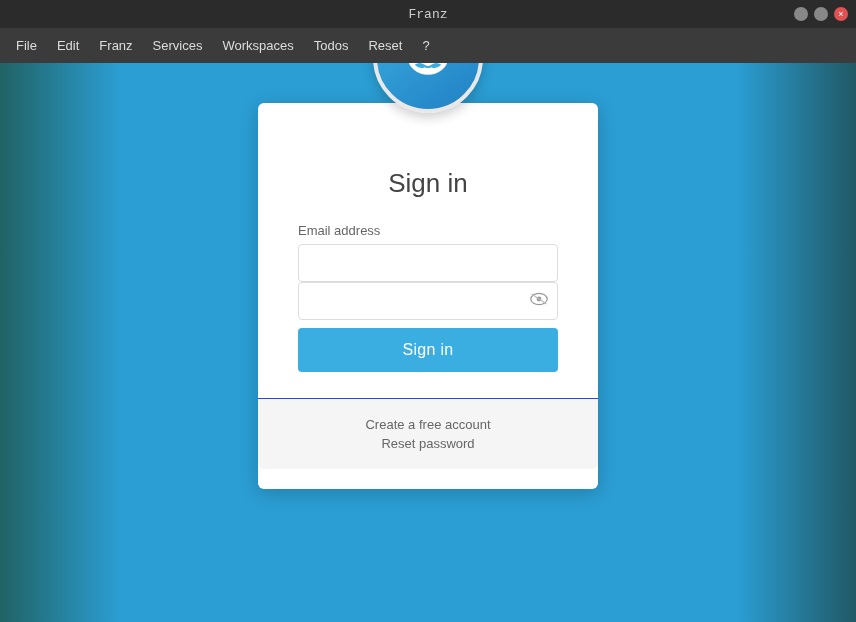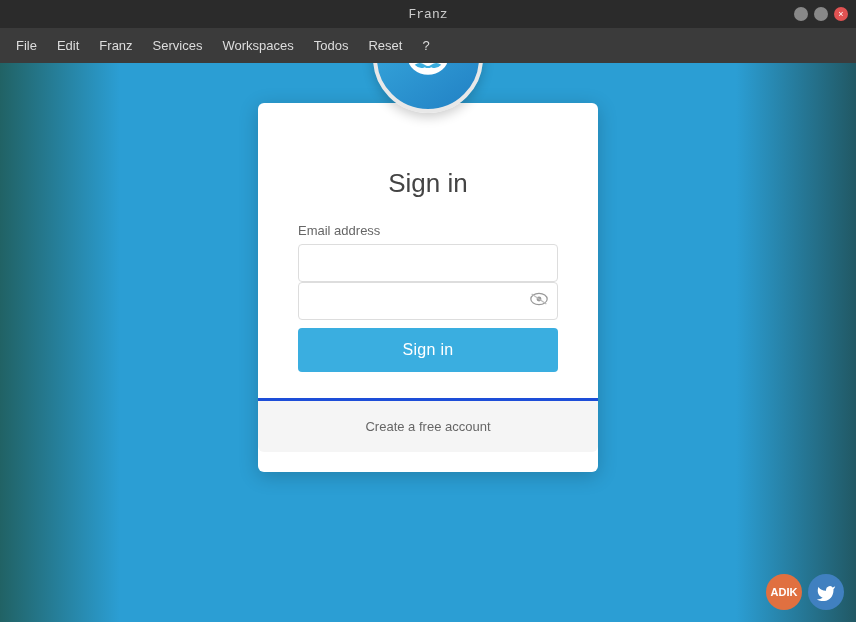--- a/index.html
+++ b/index.html
@@ -201,21 +201,21 @@
       font-size: 16px;
       cursor: pointer;
       margin-top: 8px;
       letter-spacing: 0.3px;
     }
 
     .card-footer {
       background: #f5f5f5;
       padding: 16px 40px;
       text-align: center;
-      border-top: 3px solid #1d4ed8;
+      border-top: 1px solid #1d4ed8;
       margin-top: 16px;
       border-radius: 0 0 6px 6px;
     }
 
     .footer-link {
       display: block;
       color: #666;
       font-size: 13px;
       text-decoration: none;
       cursor: pointer;
@@ -328,25 +328,18 @@
               </svg>
             </span>
           </div>
         </div>
 
         <button class="sign-in-btn">Sign in</button>
       </div>
 
       <div class="card-footer">
         <a class="footer-link">Create a free account</a>
+        <a class="footer-link">Reset password</a>
       </div>
     </div>
   </div>
 
-  <div class="bottom-icons">
-    <div class="bottom-icon adik">ADIK</div>
-    <div class="bottom-icon bird">
-      <svg width="20" height="18" viewBox="0 0 24 20" fill="white">
-        <path d="M23 3a10.9 10.9 0 0 1-3.14 1.53 4.48 4.48 0 0 0-7.86 3v1A10.66 10.66 0 0 1 3 4s-4 9 5 13a11.64 11.64 0 0 1-7 2c9 5 20 0 20-11.5a4.5 4.5 0 0 0-.08-.83A7.72 7.72 0 0 0 23 3z"></path>
-      </svg>
-    </div>
-  </div>
 </div>
 
 </body></html>

